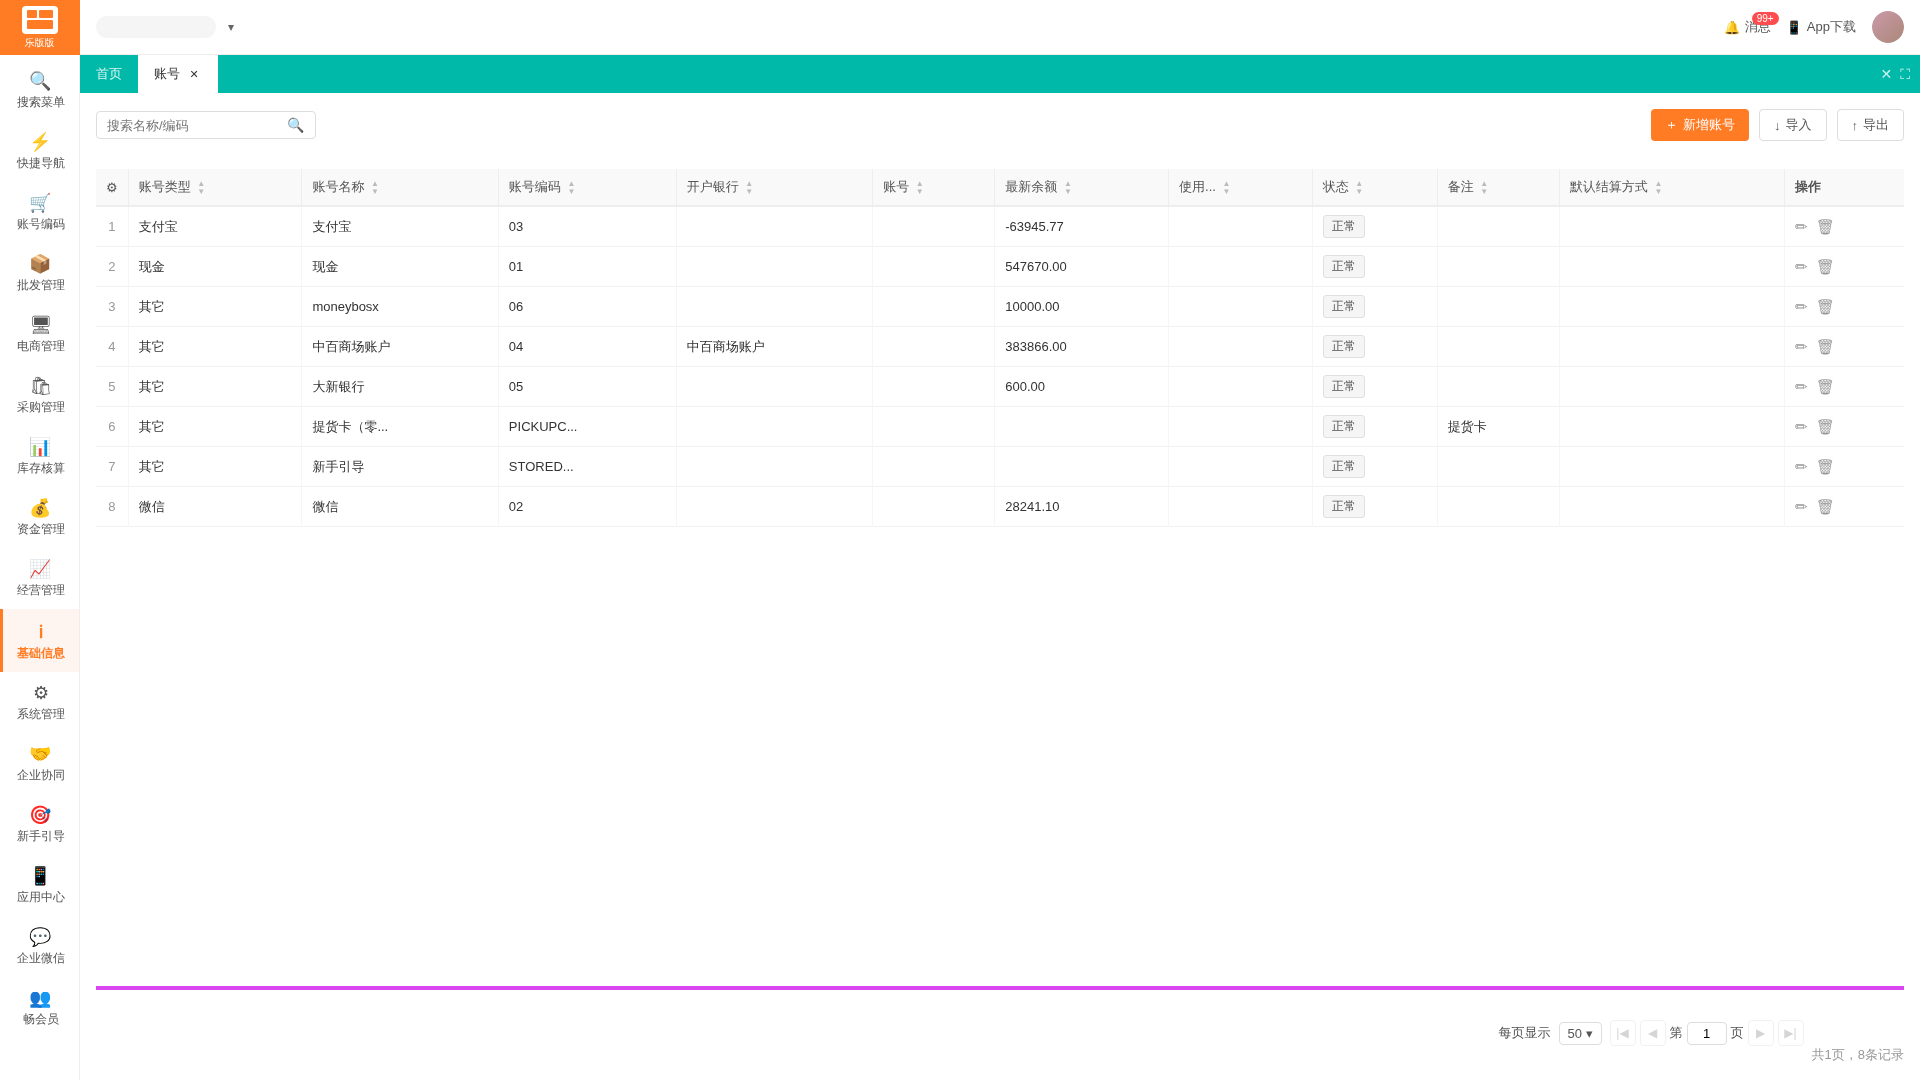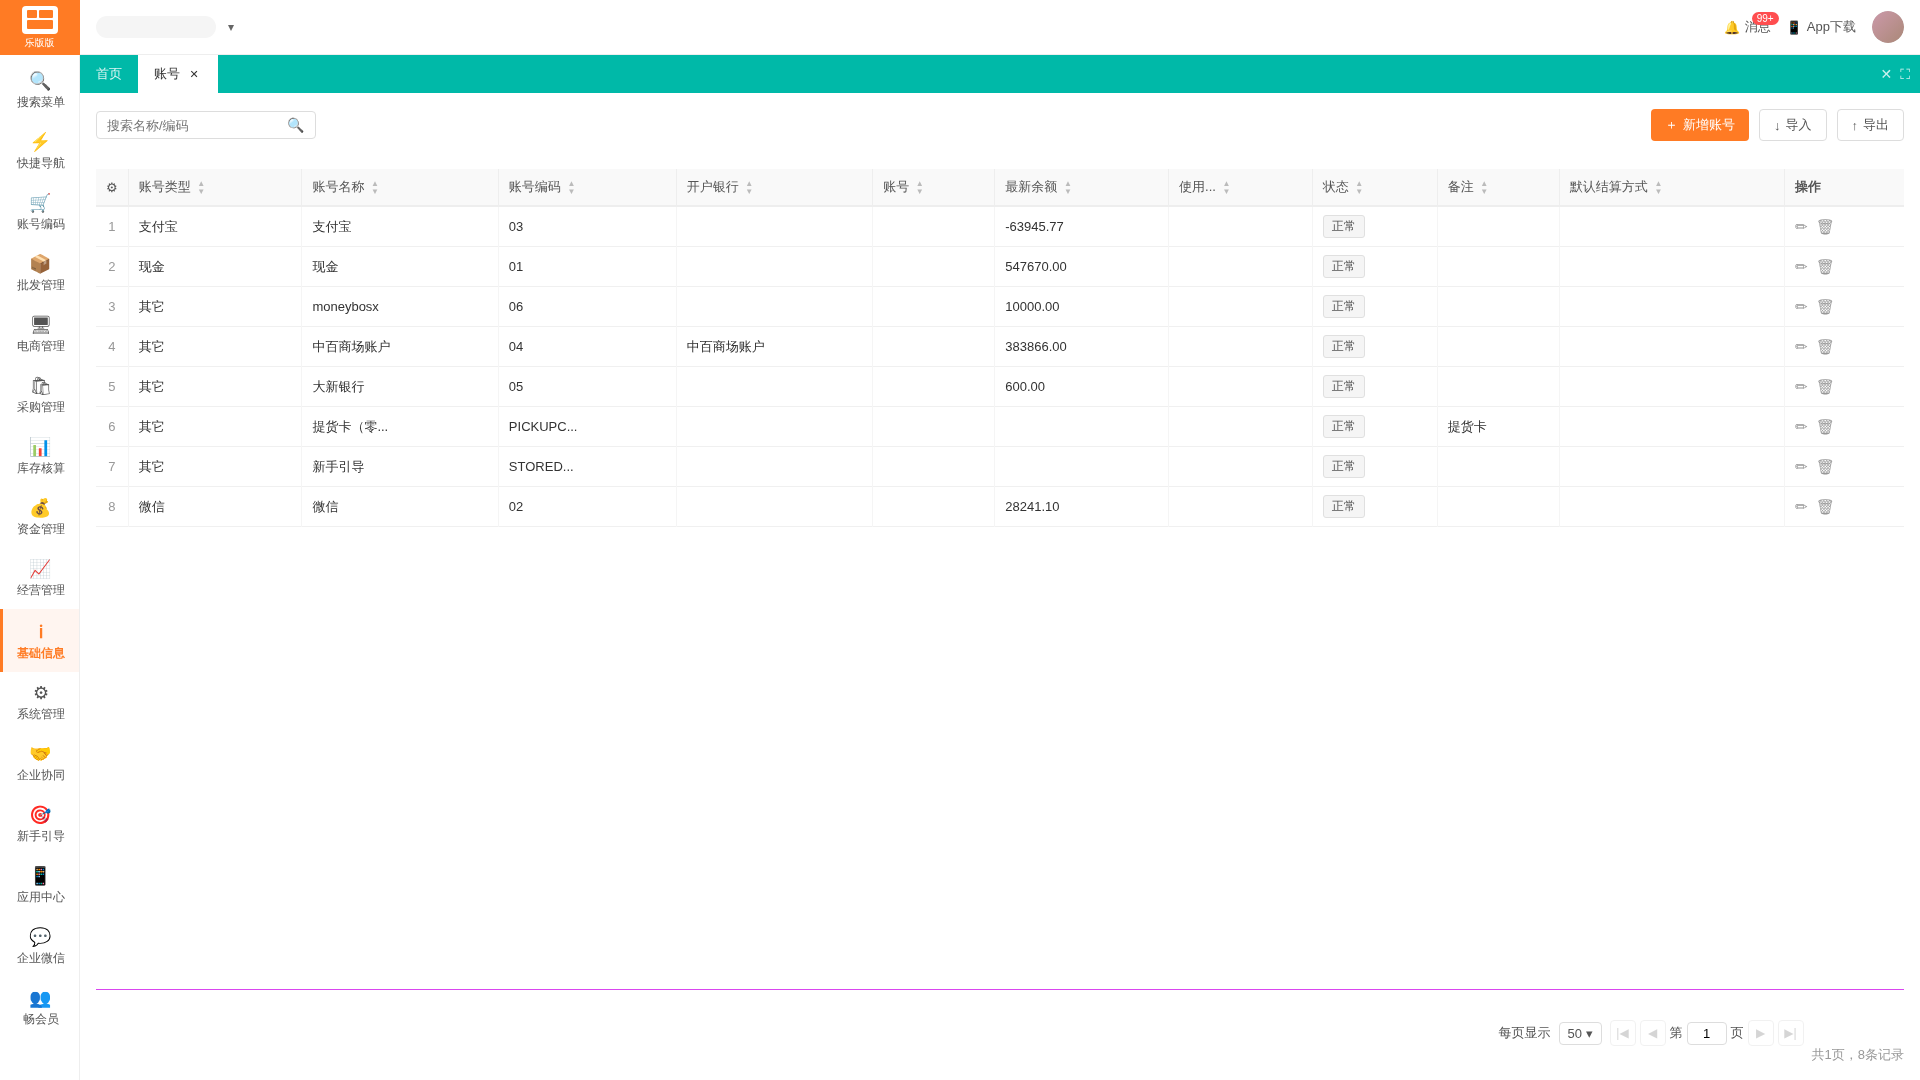--- a/index.html
+++ b/index.html
@@ -281,21 +281,21 @@
 
     
     .pagination {
       display: flex;
       align-items: center;
       justify-content: flex-end;
       padding: 12px 0 0 0;
       gap: 8px;
       font-size: 13px;
       color: #555;
-      border-top: 1px solid #d946ef;
+      border-top: 4px solid #d946ef;
       flex-shrink: 0;
     }
     .select-box {
       border: 1px solid #ddd;
       border-radius: 4px;
       padding: 3px 8px;
       font-size: 13px;
       cursor: pointer;
       background: #fff;
       display: flex;

